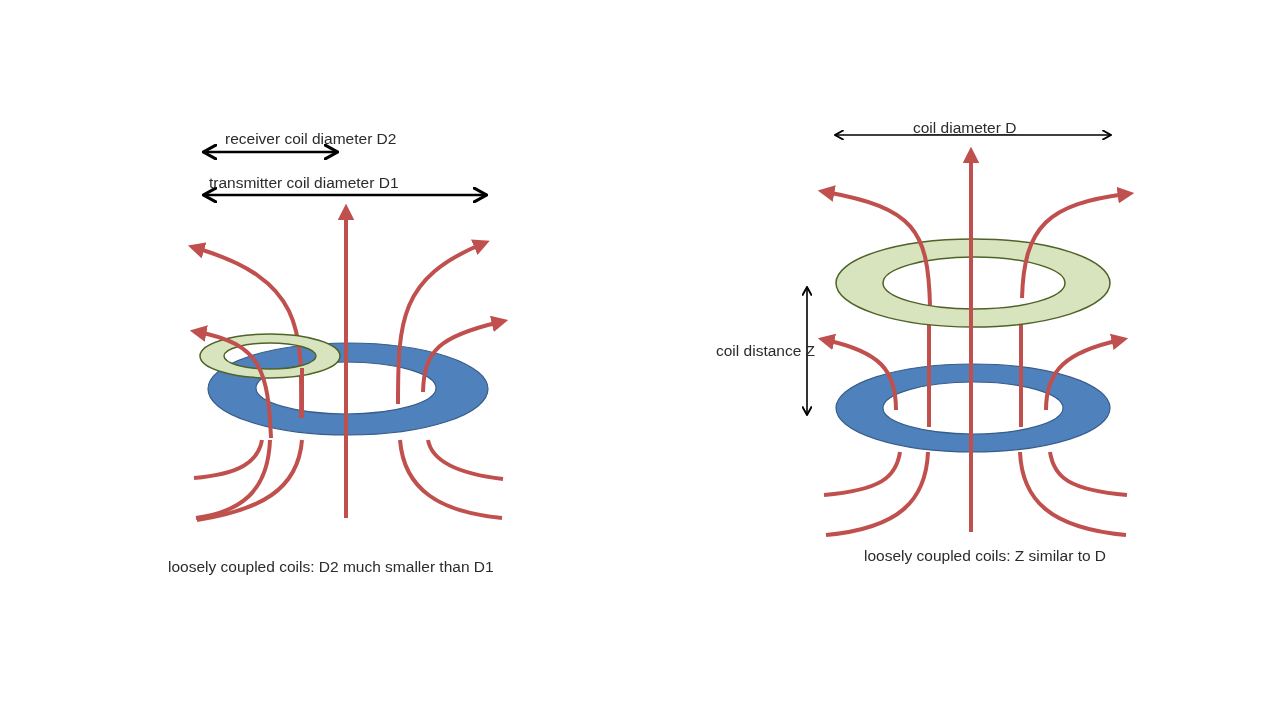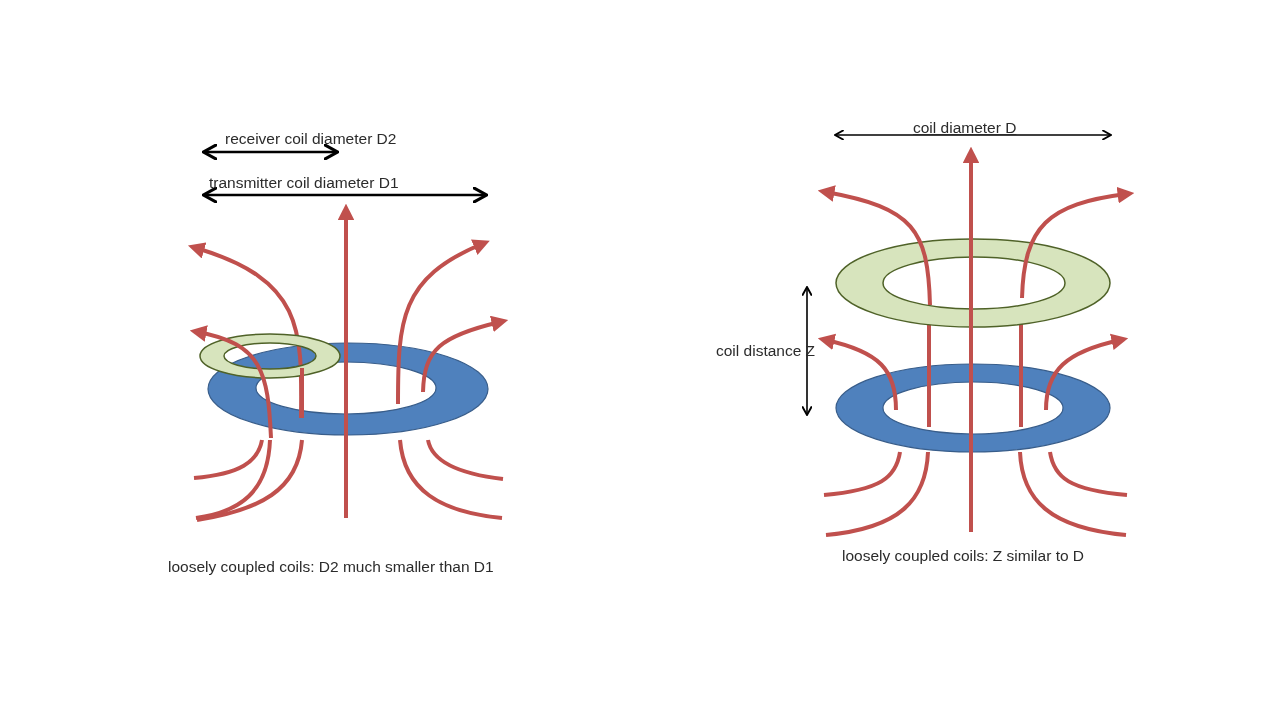--- a/index.html
+++ b/index.html
@@ -87,13 +87,13 @@
     </g>
   </g>
 </svg>
 
 <div class="lbl" style="left:209px; top:130px;margin-left:16px;">receiver  coil diameter D2</div>
 <div class="lbl" style="left:209px; top:174px;text-align:right;">transmitter coil diameter D1</div>
 <div class="lbl" style="left:168px; top:558px;">loosely coupled coils: D2 much smaller than D1</div>
 
 <div class="lbl" style="left:913px; top:119px;text-decoration:underline;">coil diameter D</div>
 <div class="lbl" style="left:692px; top:342px;margin-left:24px;">coil distance Z</div>
-<div class="lbl" style="left:842px; top:547px;">loosely coupled coils: Z similar to D</div>
+<div class="lbl" style="left:864px; top:547px;">loosely coupled coils: Z similar to D</div>
 
 </body></html>

